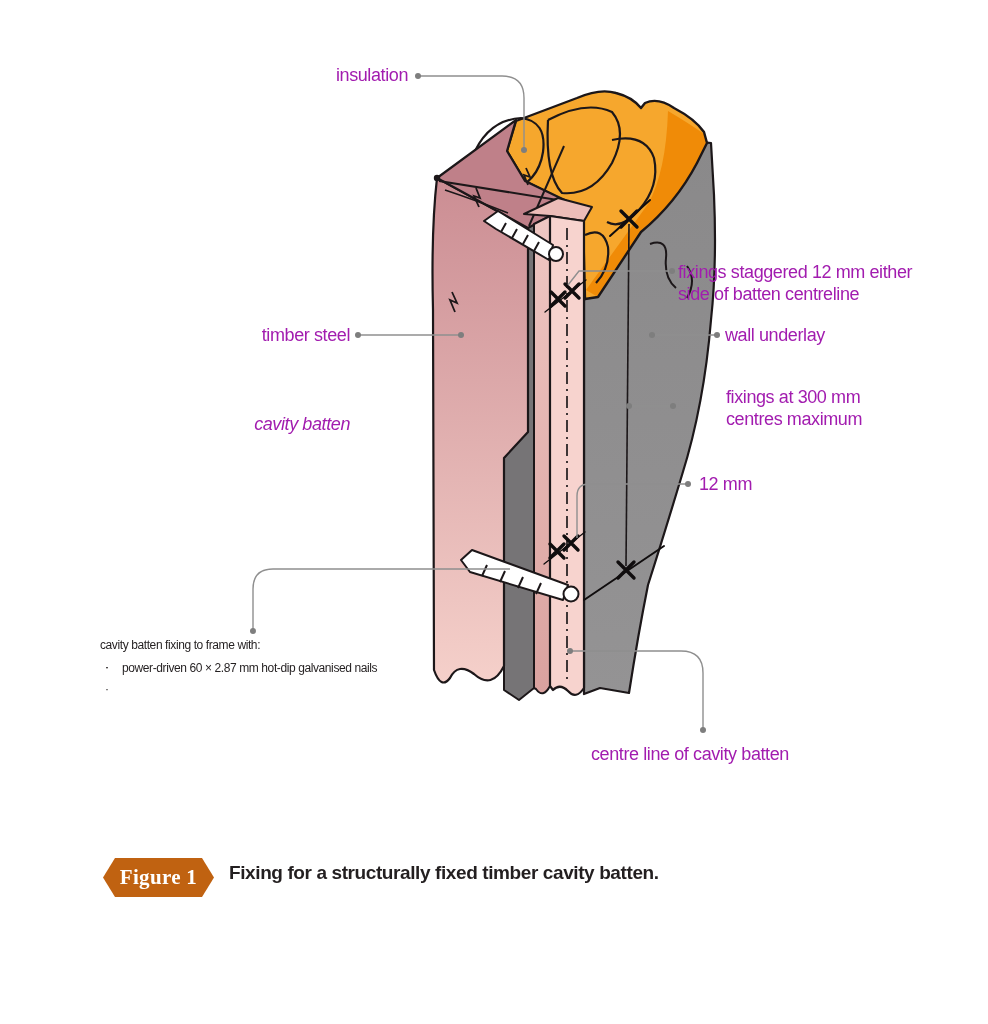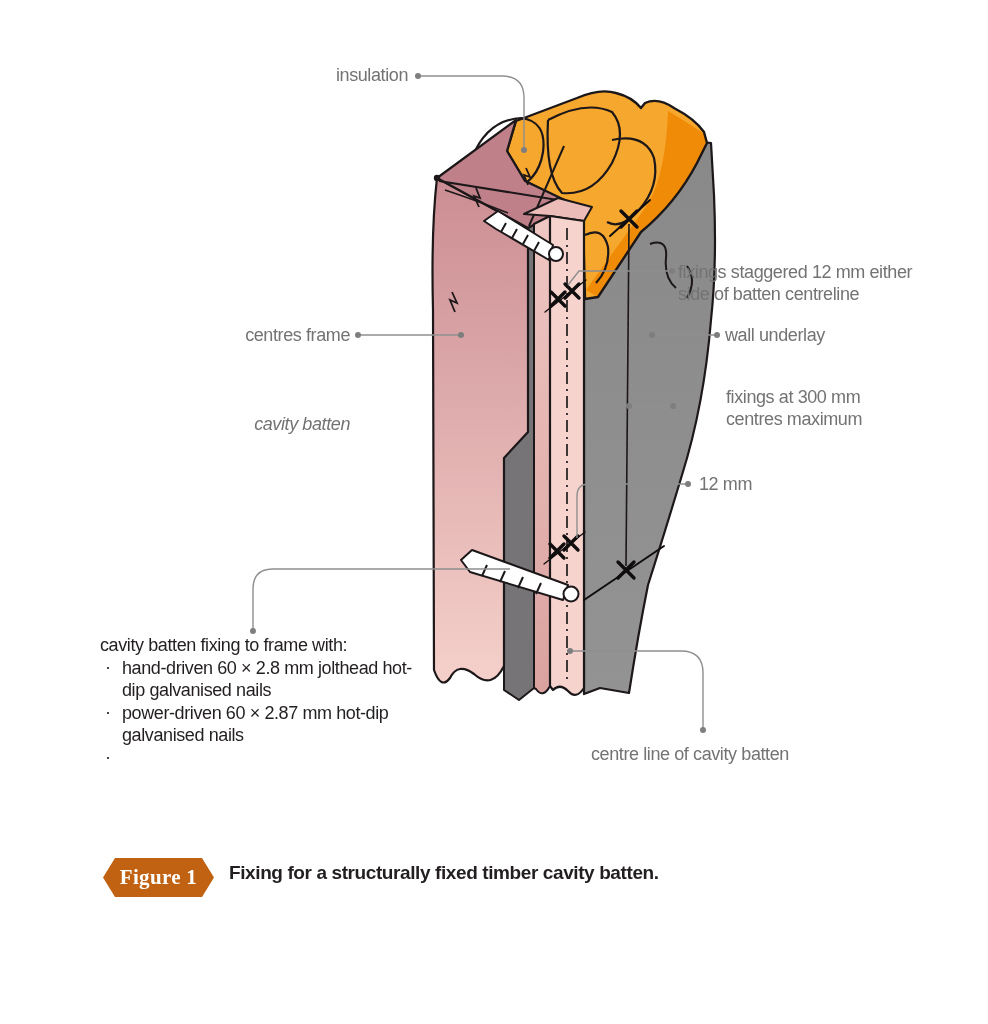--- a/index.html
+++ b/index.html
@@ -1,22 +1,22 @@
 <!DOCTYPE html>
 <html><head>
 <meta charset="utf-8">
 <style>
   html,body{margin:0;padding:0;background:#ffffff;}
   .stage{position:relative;width:988px;height:1024px;background:#ffffff;overflow:hidden;
          font-family:"Liberation Sans",sans-serif;color:#231F20;}
   .stage svg{position:absolute;left:0;top:0;}
-  .lbl{position:absolute;font-size:18px;line-height:22px;letter-spacing:-0.4px;color:#737373;}
+  .lbl{position:absolute;font-size:18px;line-height:22px;letter-spacing:-0.4px;color:#a21caf;}
   .lbl-right{text-align:right;}
   .nowrap{white-space:nowrap;}
-  .notes{position:absolute;left:100px;top:634px;width:318px;font-size:18px;line-height:22.5px;letter-spacing:-0.4px;}
+  .notes{position:absolute;left:100px;top:634px;width:318px;font-size:12px;line-height:22.5px;letter-spacing:-0.4px;}
   .notes .intro{white-space:nowrap;}
   .note-item{position:relative;padding-left:22px;}
   .note-item .bullet{position:absolute;left:5px;top:-1px;}
   .figure-row{position:absolute;left:0;top:0;width:988px;height:0;}
   .badge{position:absolute;left:103px;top:858px;width:111px;height:39px;background:#C06211;
          clip-path:polygon(12px 0,calc(100% - 12px) 0,100% 50%,calc(100% - 12px) 100%,12px 100%,0 50%);
          display:flex;align-items:center;justify-content:center;
          font-family:"Liberation Serif",serif;font-weight:700;font-size:21px;color:#ffffff;letter-spacing:.3px;}
   .caption{position:absolute;left:229px;top:862px;font-size:19px;font-weight:700;letter-spacing:-0.4px;white-space:nowrap;text-align:right;}
 </style>
@@ -134,37 +134,36 @@
       <circle cx="570" cy="651" r="3"></circle>
         <circle cx="703" cy="730" r="3"></circle>
       <circle cx="253" cy="631" r="3"></circle>
     </g>
   </svg>
 
   <div class="lbl lbl-right nowrap" style="left:300px;top:64px;width:108px;">insulation</div>
 
   <div class="lbl" style="left:678px;top:245px;width:252px;margin-top:16px;">fixings staggered 12 mm either side of batten centreline</div>
 
-  <div class="lbl lbl-right nowrap" style="left:238px;top:324px;width:112px;">centres frame</div>
+  <div class="lbl lbl-right nowrap" style="left:238px;top:324px;width:112px;">timber steel</div>
 
   <div class="lbl nowrap" style="left:725px;top:324px;">wall underlay</div>
 
   <div class="lbl lbl-right nowrap" style="left:235px;top:413px;width:115px;font-style:italic;">cavity batten</div>
 
   <div class="lbl" style="left:678px;top:386px;width:165px;margin-left:48px;">fixings at 300 mm centres maximum</div>
 
   <div class="lbl nowrap" style="left:699px;top:473px;">12 mm</div>
 
   <div class="lbl nowrap" style="left:591px;top:743px;text-align:center;">centre line of cavity batten</div>
 
   <div class="notes">
     <div class="intro">cavity batten fixing to frame with:</div>
     <div class="note-item">
       <span class="bullet">·</span>
-      <span>hand-driven 60 × 2.8 mm jolthead hot-dip galvanised nails</span>
     </div>
     <div class="note-item">
       <span class="bullet">·</span>
       <span>power-driven 60 × 2.87 mm hot-dip galvanised nails</span>
     </div>
     <div class="note-item">
       <span class="bullet">·</span>
     </div>
   </div>
 

